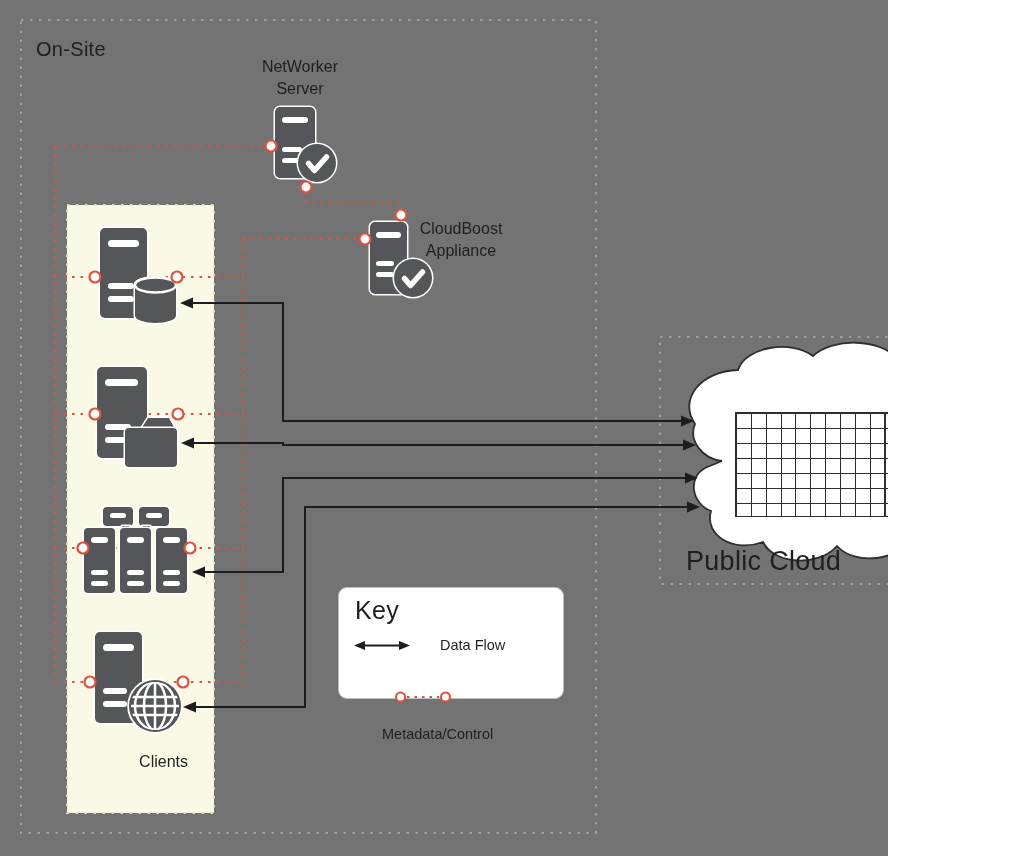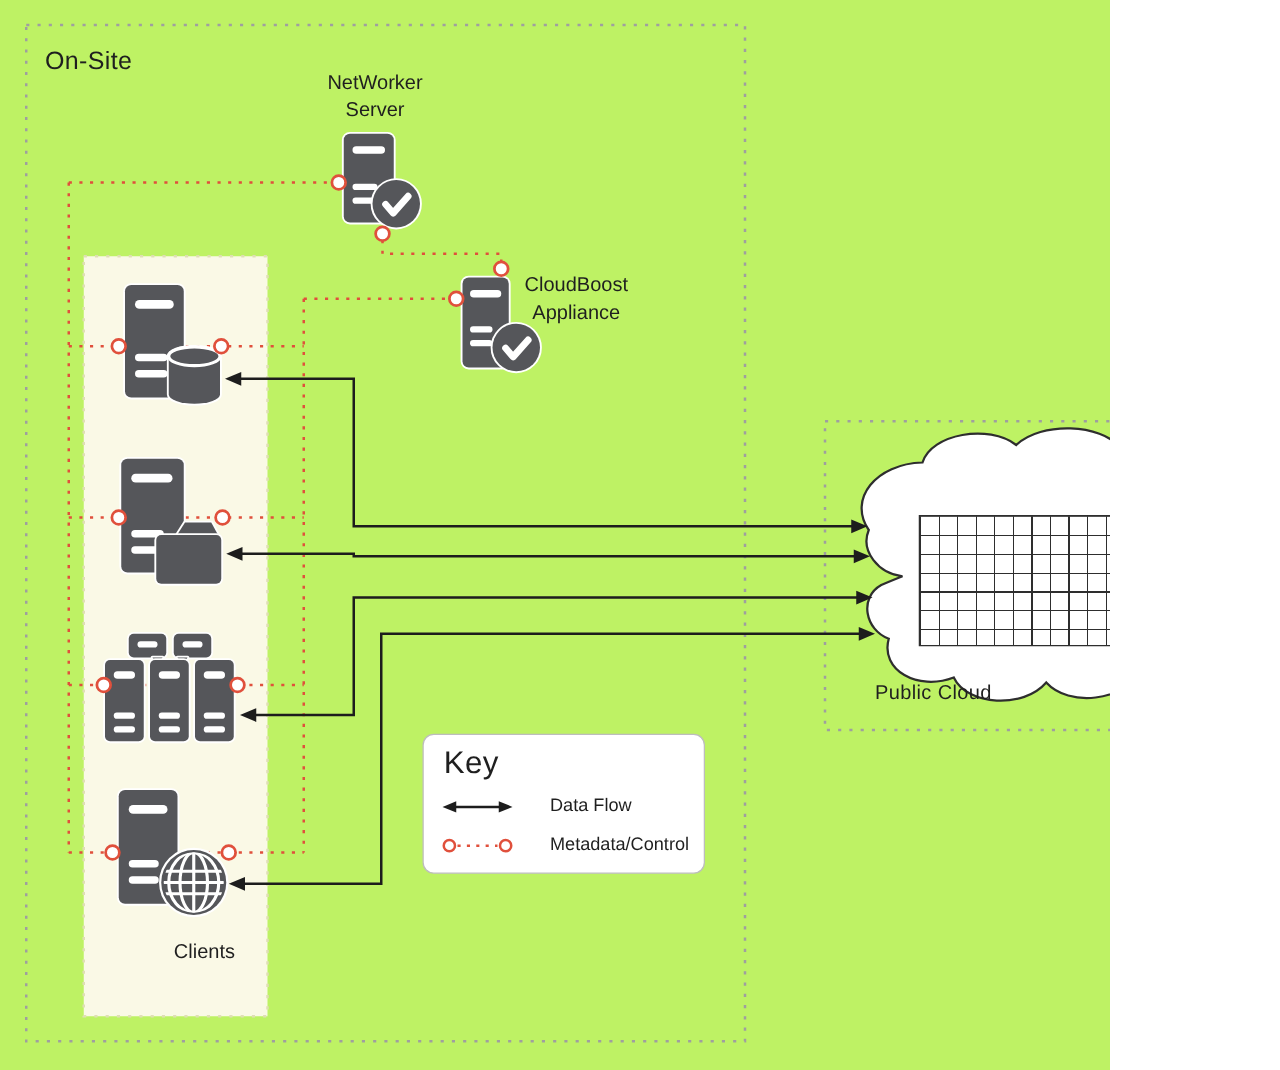--- a/index.html
+++ b/index.html
@@ -1,44 +1,44 @@
 <!DOCTYPE html>
 <html><head>
 <meta charset="utf-8">
 <style>
   html,body{margin:0;padding:0;background:#ffffff;}
   .canvas{
-    position:relative;width:888px;height:856px;background:#bef264;
+    position:relative;width:888px;height:856px;background:#737373;
     font-family:"Liberation Sans", sans-serif;color:#1f1f1f;overflow:hidden;text-decoration:underline;
   }
   .layer{position:absolute;left:0;top:0;width:1024px;height:856px;}
   .lbl{position:absolute;white-space:pre-line;}
   .lbl-onsite{left:36px;top:38px;font-size:20px;letter-spacing:.3px;}
   .lbl-networker{left:250px;top:56px;width:100px;text-align:center;font-size:16px;line-height:1.4;}
   .lbl-cloudboost{left:410px;top:218px;width:102px;text-align:center;font-size:16px;line-height:1.4;}
   .lbl-clients{left:88px;top:753px;width:100px;text-align:right;font-size:16px;}
   .lbl-objectstorage{left:716px;top:366px;width:242px;text-align:center;font-size:21px;font-weight:bold;letter-spacing:.3px;}
-  .lbl-publiccloud{left:700px;top:546px;font-size:16px;letter-spacing:.3px;}
+  .lbl-publiccloud{left:686px;top:546px;font-size:27px;letter-spacing:.3px;}
   
   .storage-grid{
     position:absolute;left:735px;top:412px;width:193px;height:105px;
     border:1.5px solid #2e2e2e;box-sizing:border-box;background-color:#ffffff;
     background-image:
       repeating-linear-gradient(to right,#2e2e2e 0 1px,transparent 1px 14.85px),
       repeating-linear-gradient(to bottom,#2e2e2e 0 1px,transparent 1px 15px);
   }
   
   .key-box{
     position:absolute;left:338px;top:587px;width:226px;height:112px;
     border:1.5px solid #bdbdbd;border-radius:9px;background:#ffffff;box-sizing:border-box;
   }
   .key-title{position:absolute;left:16px;top:8px;font-size:25px;letter-spacing:.3px;}
   .key-row{position:absolute;left:14px;display:flex;align-items:center;}
   .key-row-1{top:49px;}
-  .key-row-2{top:80px;}
+  .key-row-2{top:80px;flex-direction:column;}
   .key-swatch{width:58px;height:13px;flex:0 0 58px;}
   .key-label{margin-left:29px;font-size:14.5px;}
   
   .meta{stroke:#E0503C;stroke-width:2;fill:none;stroke-dasharray:2.5 6;}
   .node{fill:#ffffff;stroke:#E0503C;stroke-width:2.2;}
   .flow{stroke:#1d1d1d;stroke-width:2;fill:none;}
   .ah{fill:#1d1d1d;stroke:none;}
   .halo{fill:#55565A;stroke:#ffffff;stroke-width:3;paint-order:stroke;stroke-linejoin:round;}
   .bar{fill:#ffffff;stroke:none;}
   .check{fill:none;stroke:#ffffff;stroke-width:5.5;stroke-linecap:round;stroke-linejoin:round;}

